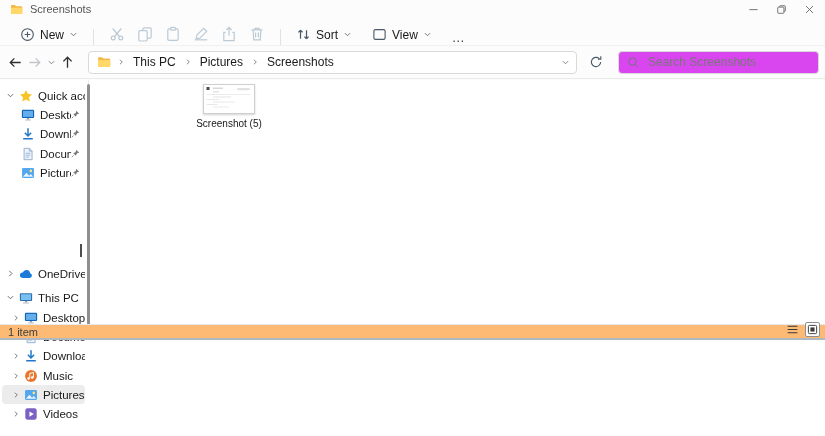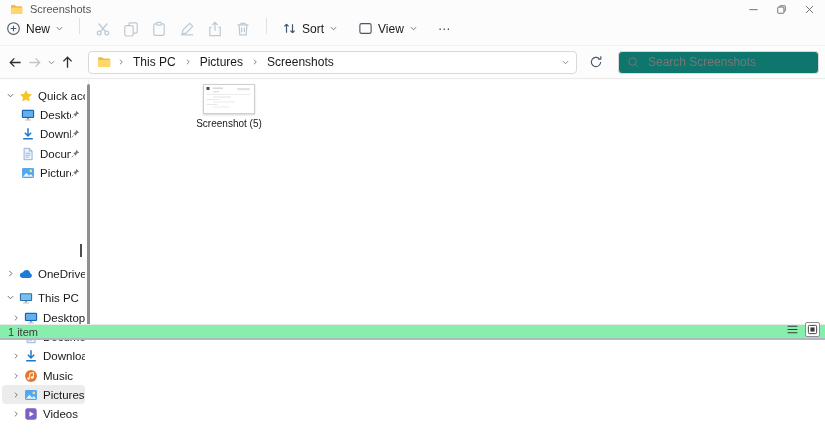--- a/index.html
+++ b/index.html
@@ -10,40 +10,40 @@
   
   .titlebar { position:absolute; top:0; left:0; right:0; height:18px;
     display:flex; align-items:center; padding-left:10px; gap:7px; }
   .titlebar .title { font-size:11px; color:#555; }
   .win-controls { position:absolute; right:10px; top:0; height:18px;
     display:flex; align-items:center; gap:17px; }
   .win-btn { width:11px; height:11px; display:flex; align-items:center; justify-content:center; cursor:default; }
 
   
   .toolbar { position:absolute; top:18px; left:0; right:0; height:27px;
-    display:flex; align-items:flex-start; }
+    display:flex; align-items:flex-end; padding-left:14px; }
   .tb-btn { display:flex; align-items:center; gap:5px; font-size:12px; color:#191919;
     padding:3px 6px; border-radius:4px; }
   .tb-sep { width:1px; height:16px; background:#e1e1e1; margin:0 9px; }
   .tool-disabled { width:28px; height:22px; display:flex; align-items:center; justify-content:center; }
   .tb-more { width:26px; text-align:center; font-size:13px; color:#444; letter-spacing:1px; }
 
   
   .navbar { position:absolute; top:45px; left:0; right:0; height:34px;
     display:flex; align-items:center; padding:0 4px 0 6px;
     border-top:1px solid #f1f1f1; border-bottom:1px solid #eaeaea; background:#fcfcfc; }
   .nav-btn { width:19px; height:22px; display:flex; align-items:center; justify-content:center; }
   .nav-btn.small { width:14px; }
   .addressbar { margin-left:11px; width:489px; height:23px; border:1px solid #d9d9d9;
     border-radius:4px; background:#fff; display:flex; align-items:center; padding:0 6px 0 8px; }
   .crumbs { display:flex; align-items:center; gap:6px; font-size:12px; flex:1; }
   .crumb { padding:1px 2px; border-radius:3px; white-space:nowrap; }
   .refresh { margin-left:9px; width:20px; height:22px; display:flex; align-items:center; justify-content:center; }
   .searchbox { margin-left:12px; flex:1; height:23px; border:1px solid #d9d9d9; border-radius:4px;
-    background:#0f766e; display:flex; align-items:center; padding:0 8px; gap:8px; margin-right:2px; }
+    background:#d946ef; display:flex; align-items:center; padding:0 8px; gap:8px; margin-right:2px; }
   .searchbox input { border:none; outline:none; flex:1; font-size:12px; color:#191919;
     font-family:"Liberation Sans",sans-serif; background:transparent; }
   .searchbox input::placeholder { color:#777; }
 
   
   .main { position:absolute; top:80px; left:0; right:0; bottom:16px; background:#fff; }
   .sidebar { position:absolute; top:0; left:0; width:91px; bottom:0; background:#fff; }
   .srow { position:absolute; left:2px; width:83px; height:19px;
     display:flex; align-items:center; font-size:11.5px; border-radius:4px; }
   .srow .chev { width:12px; display:flex; justify-content:center; flex:none; }
@@ -64,21 +64,21 @@
 
   .content { position:absolute; left:92px; top:0; right:0; bottom:0; background:#fff; }
   .file-tile { position:absolute; left:106px; top:4px; width:62px; display:flex;
     flex-direction:column; align-items:center; }
   .thumb { width:52px; height:30px; background:#fff; border:1px solid #cfcfcf;
     box-shadow:0 1px 2px rgba(0,0,0,.18); display:flex; }
   .file-name { margin-top:4px; font-size:10px; color:#191919; text-align:center; white-space:nowrap; }
 
   
   .statusbar { position:absolute; left:0; right:0; bottom:2px; height:14px;
-    border-top:1px solid #eaeaea; background:#86efac; display:flex; align-items:center; }
+    border-top:1px solid #eaeaea; background:#fdba74; display:flex; align-items:center; }
   .status-count { font-size:11px; color:#3c3c3c; padding-left:8px; }
   .view-toggles { position:absolute; right:5px; bottom:1px; display:flex; align-items:center; gap:6px; }
   .vt { display:flex; align-items:center; justify-content:center; }
   .vt.selected { border:1px solid #8f8f8f; background:#fff; border-radius:2px; padding:1px; }
   .window-bottom-edge { position:absolute; left:0; right:0; bottom:0; height:2px; background:#aeb9c3; }
 </style>
 </head>
 <body>
 
 <div class="window">

